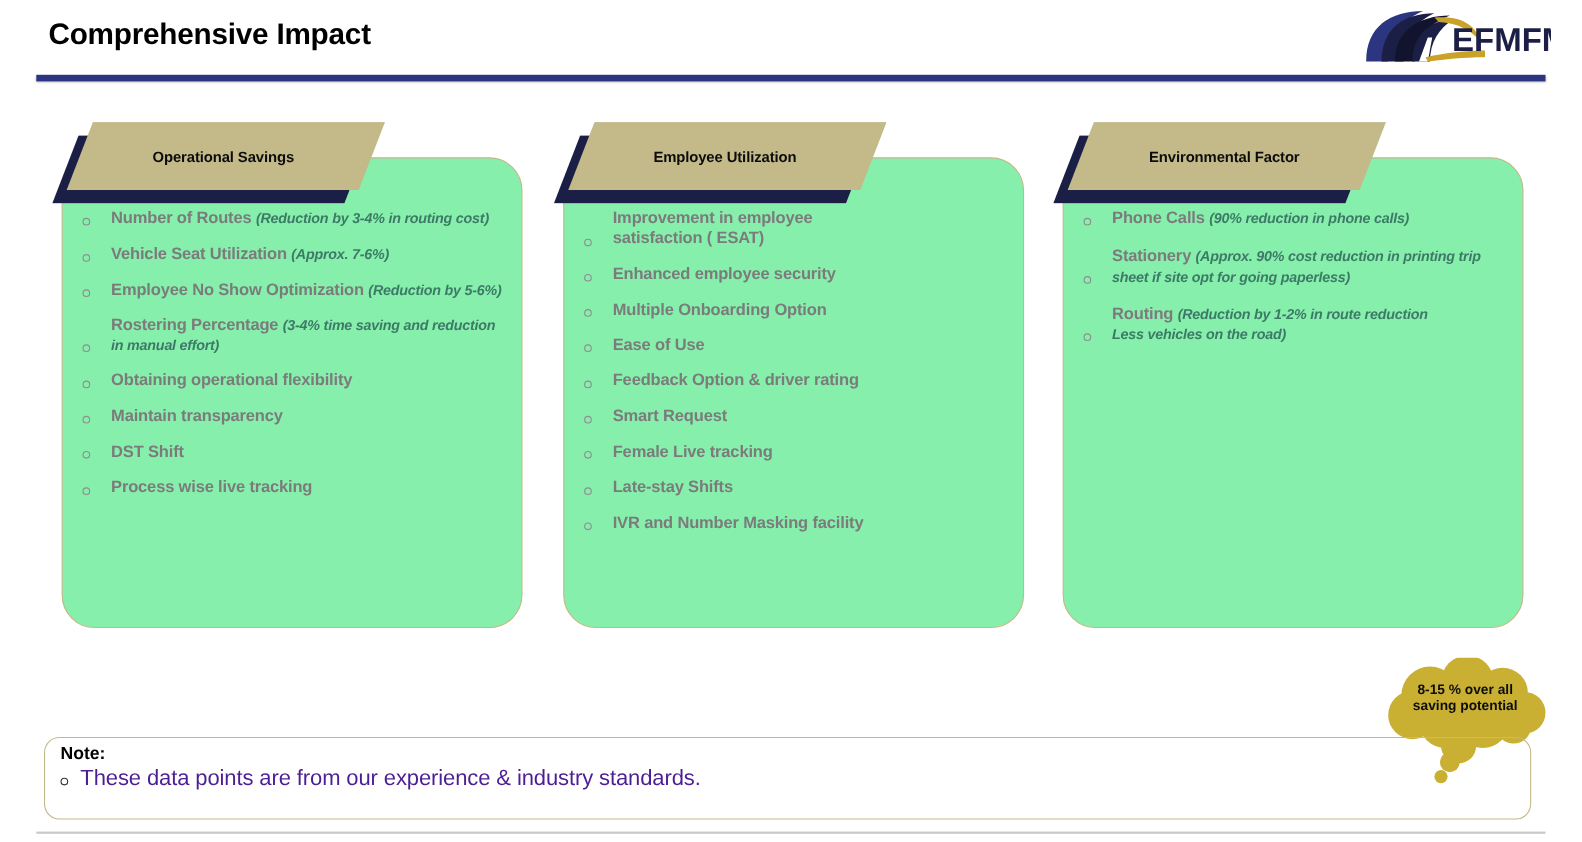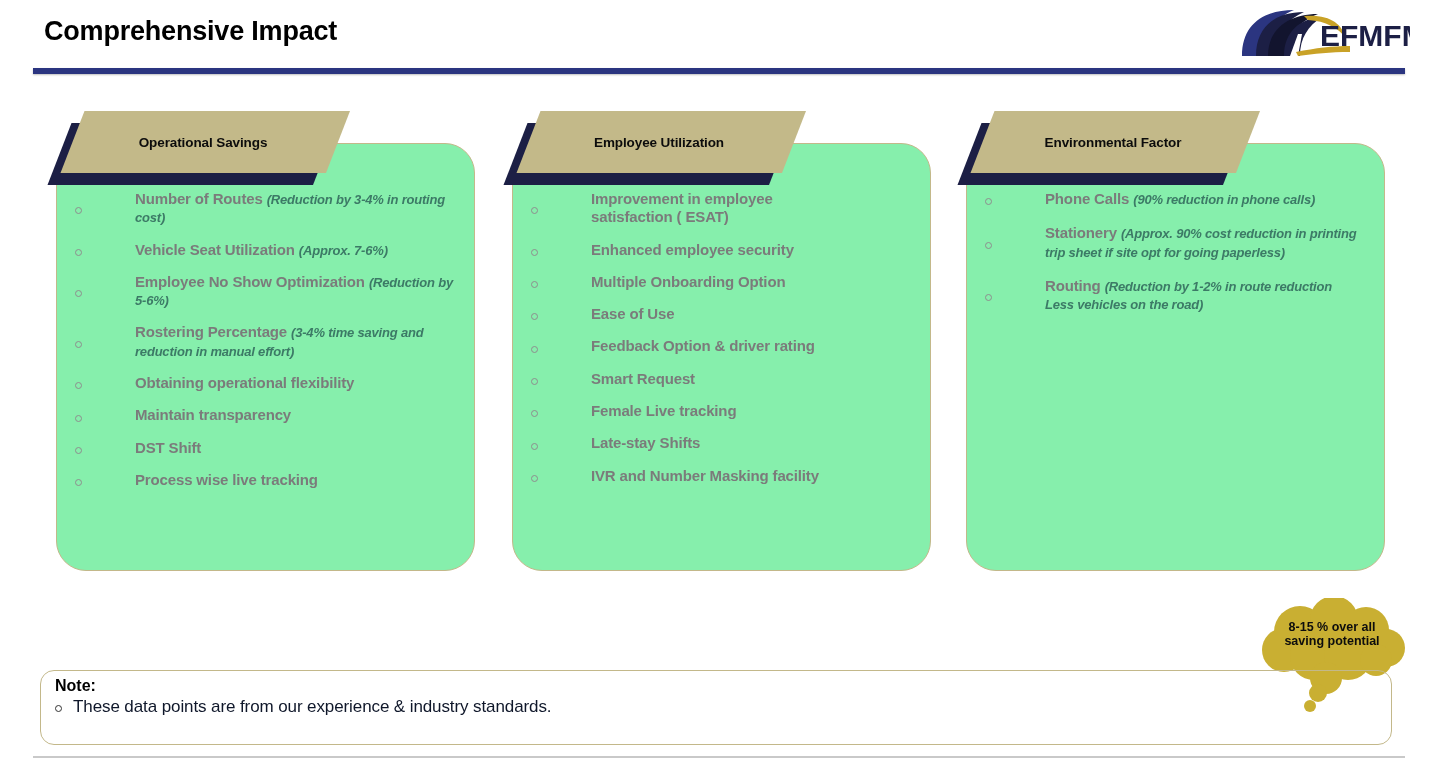--- a/index.html
+++ b/index.html
@@ -115,23 +115,22 @@
     position: absolute;
     left: 18px;
     right: 12px;
     top: 46px;
     list-style: none;
     margin: 0;
     padding: 0;
   }
   .list-item {
     display: flex;
-    align-items: center;
+    align-items: flex-end;
     margin-bottom: 14px;
-    gap: 34px;
   }
   .bullet {
     flex: 0 0 auto;
     width: 26px;
     padding-top: 5px;
     text-align: left;
     color: #8a8a8a;
     font-size: 11px;
     line-height: 1;
   }
@@ -205,22 +204,22 @@
     margin-bottom: 1px;
   }
   .note-list {
     list-style: none;
     margin: 0;
     padding: 0;
   }
   .note-item {
     display: flex;
     align-items: baseline;
-    font-size: 17px;
-    color: #0f172a;
+    font-size: 20px;
+    color: #4c1d95;
     line-height: 1.28;
     letter-spacing: -0.1px;
   }
   .note-item .bullet {
     width: 18px;
     padding-top: 0;
   }
   .note-item .ring {
     width: 7px;
     height: 7px;

